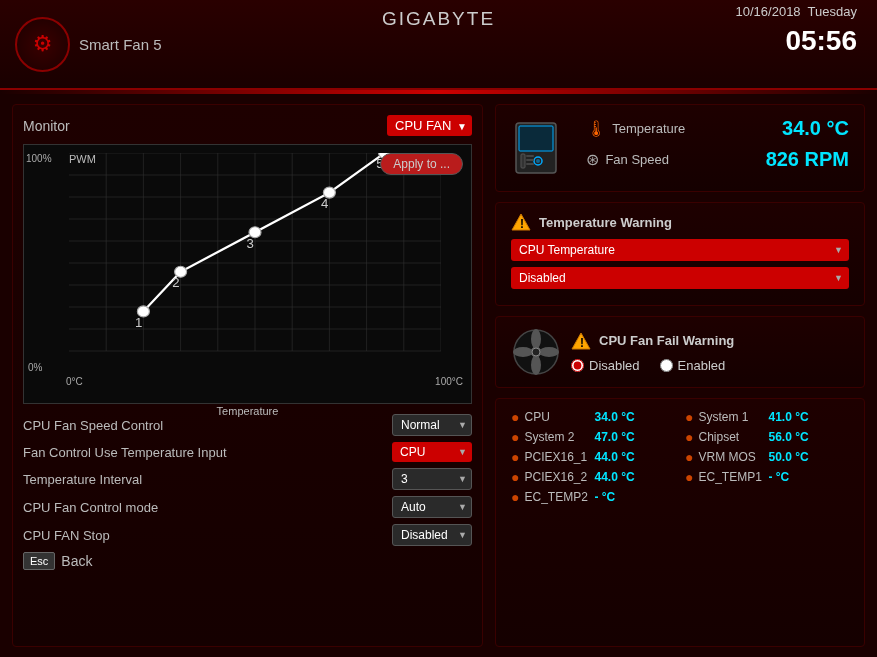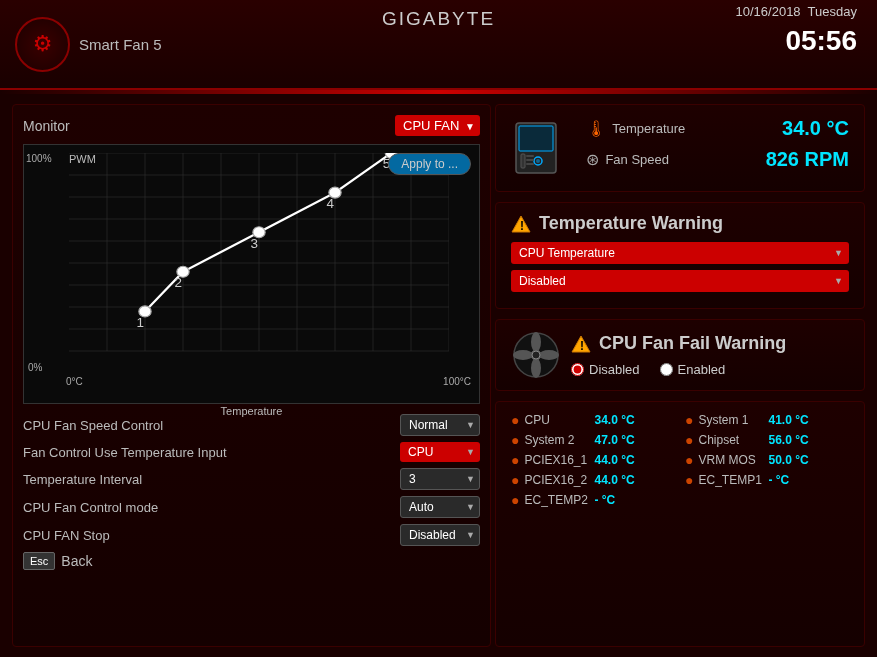--- a/index.html
+++ b/index.html
@@ -67,21 +67,21 @@
     
     .accent-bar {
       height: 4px;
       background: linear-gradient(90deg, transparent, #cc0000, transparent);
     }
 
     
     .main-content {
       display: flex;
       padding: 10px 12px;
-      gap: 4px;
+      gap: 12px;
       height: calc(657px - 94px);
     }
 
     
     .left-panel {
       flex: 1;
       background: linear-gradient(180deg, #1e0000 0%, #150000 100%);
       border: 1px solid #3a0000;
       border-radius: 4px;
       padding: 10px;
@@ -165,21 +165,21 @@
       position: absolute;
       bottom: 16px;
       right: 8px;
       color: #aaa;
       font-size: 10px;
     }
     .apply-btn {
       position: absolute;
       top: 8px;
       right: 8px;
-      background: #0369a1;
+      background: #b91c1c;
       color: #ccc;
       border: 1px solid #555;
       padding: 3px 12px;
       font-size: 12px;
       cursor: pointer;
       border-radius: 11px;
     }
     .pwm-label {
       position: absolute;
       top: 8px;
@@ -320,21 +320,21 @@
       padding: 10px 15px;
     }
     .warning-header {
       display: flex;
       align-items: center;
       gap: 8px;
       margin-bottom: 8px;
     }
     .warning-title {
       color: #ccc;
-      font-size: 18px;
+      font-size: 13px;
       font-weight: bold;
     }
     .warning-select-wrap {
       position: relative;
       display: inline-block;
       width: 100%;
       margin-bottom: 6px;
     }
     .warning-select {
       width: 100%;

